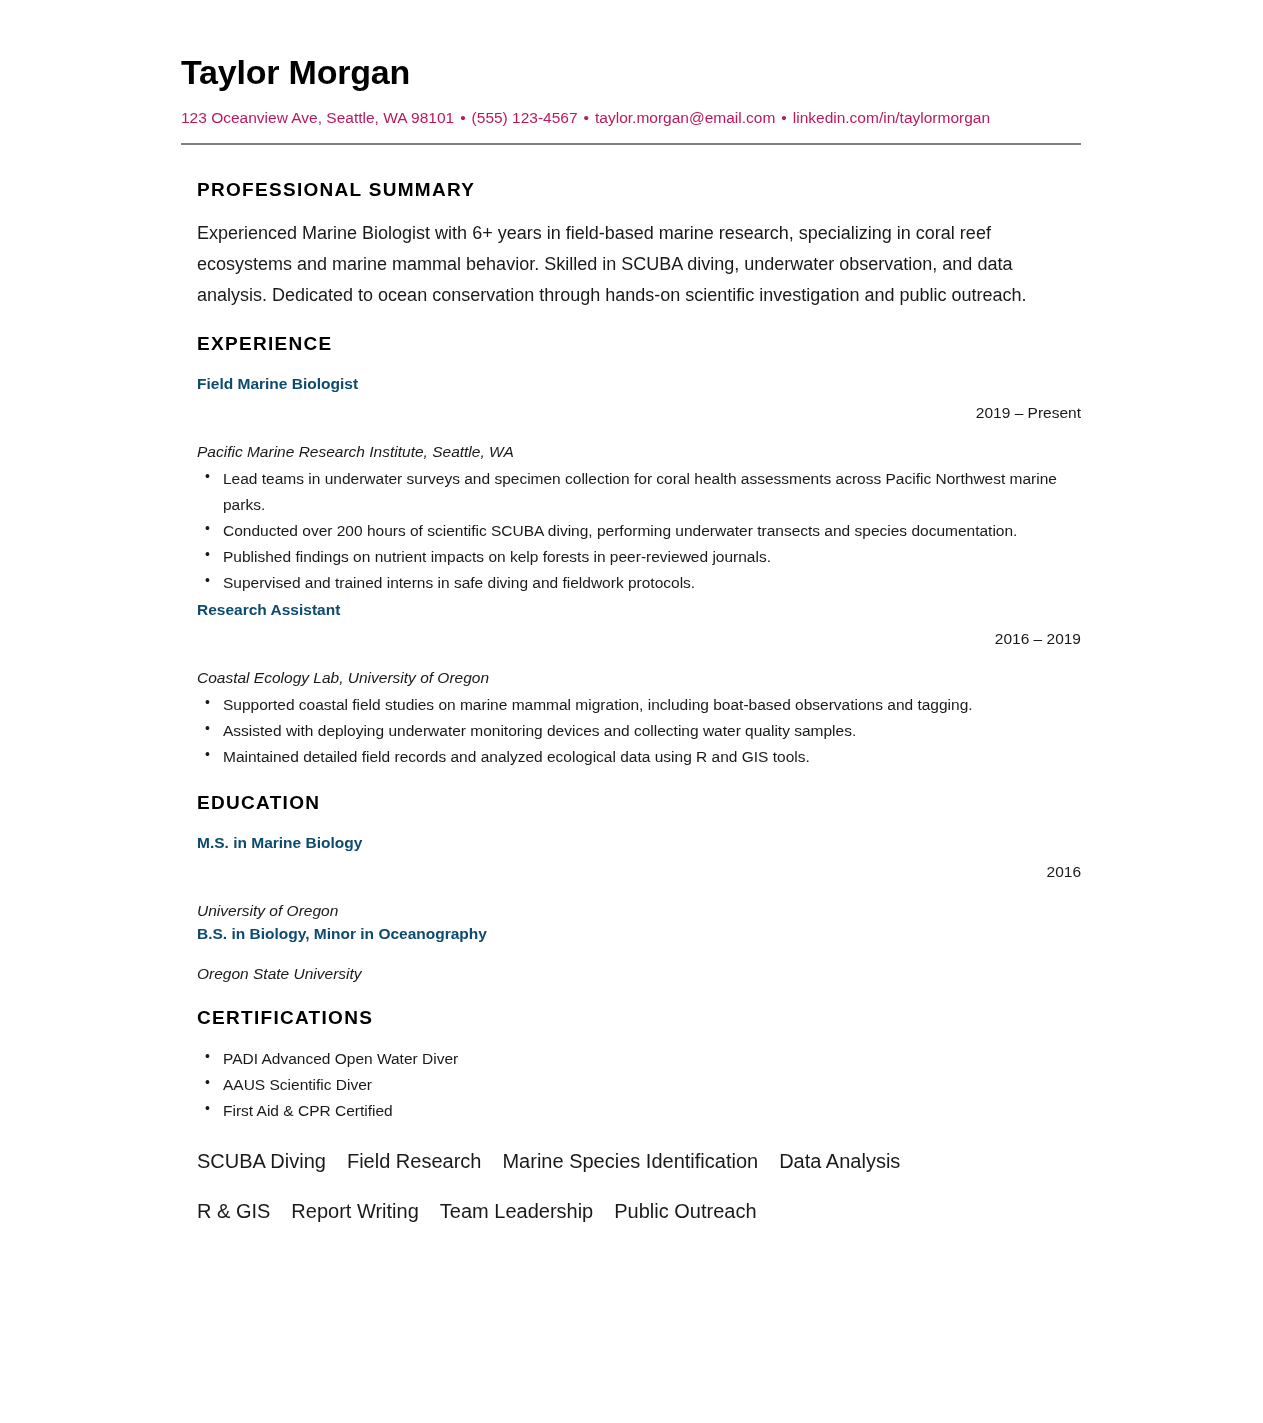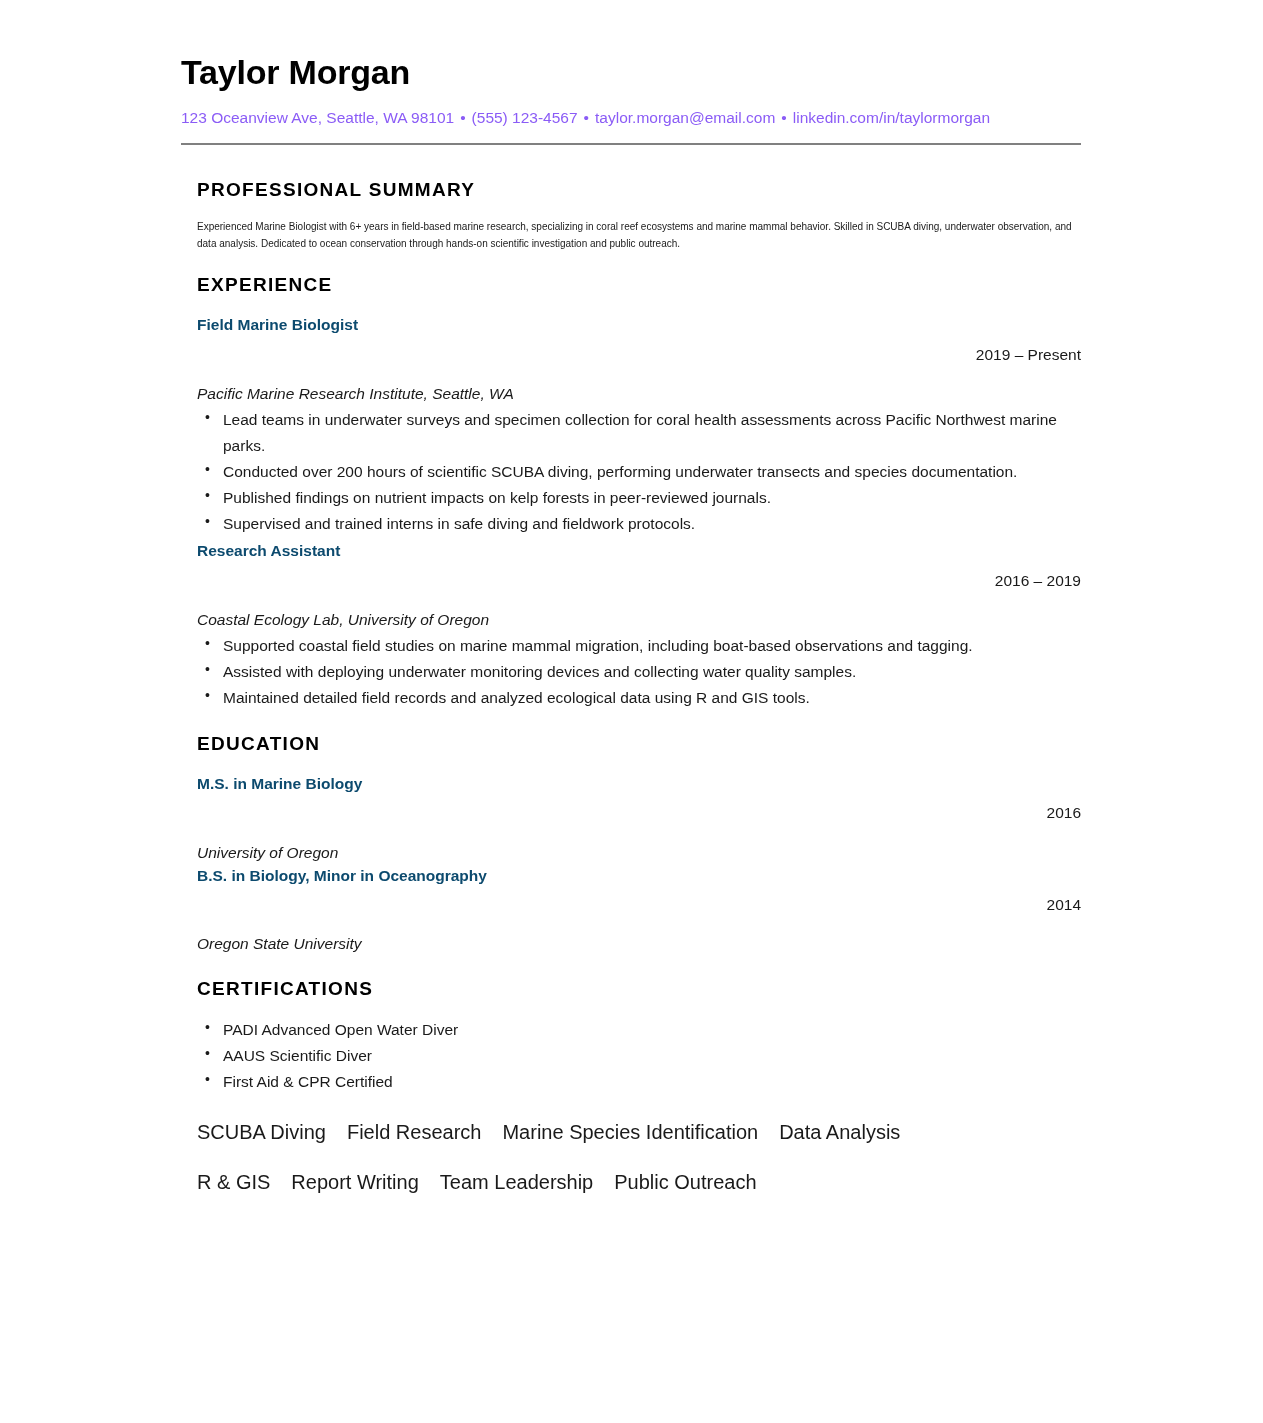--- a/index.html
+++ b/index.html
@@ -30,21 +30,21 @@
     font-size: 34px;
     font-weight: bold;
     letter-spacing: -0.2px;
     line-height: 1.18;
     margin: 0 0 16px 0;
     color: #000000;
   }
   .contact-line {
     font-size: 15.5px;
     line-height: 1.35;
-    color: #8b5cf6;
+    color: #be185d;
     margin: 0 0 14px 0;
     white-space: nowrap;
   }
   .contact-sep {
     padding: 0 6px;
   }
   .header-rule {
     border: 0;
     border-top: 2px solid #808080;
     margin: 0 0 34px 0;
@@ -58,21 +58,21 @@
   }
   .section-title {
     font-size: 19px;
     font-weight: bold;
     letter-spacing: 1.3px;
     text-transform: uppercase;
     color: #000000;
     margin: 0 0 17px 0;
   }
   .summary-text {
-    font-size: 10px;
+    font-size: 18px;
     line-height: 1.72;
     margin: 0;
     color: #1a1a1a;
   }
 
   
   .entry {
     margin-bottom: 2px;
   }
   .entry-title {
@@ -197,21 +197,20 @@
       <h2 class="section-title">EDUCATION</h2>
 
       <div class="entry edu-entry">
         <div class="entry-title">M.S. in Marine Biology</div>
         <div class="entry-date">2016</div>
         <div class="entry-org">University of Oregon</div>
       </div>
 
       <div class="entry edu-entry">
         <div class="entry-title">B.S. in Biology, Minor in Oceanography</div>
-        <div class="entry-date">2014</div>
         <div class="entry-org">Oregon State University</div>
       </div>
     </section>
 
     <section class="section">
       <h2 class="section-title">CERTIFICATIONS</h2>
       <ul class="bullets">
         <li>PADI Advanced Open Water Diver</li>
         <li>AAUS Scientific Diver</li>
         <li>First Aid &amp; CPR Certified</li>

